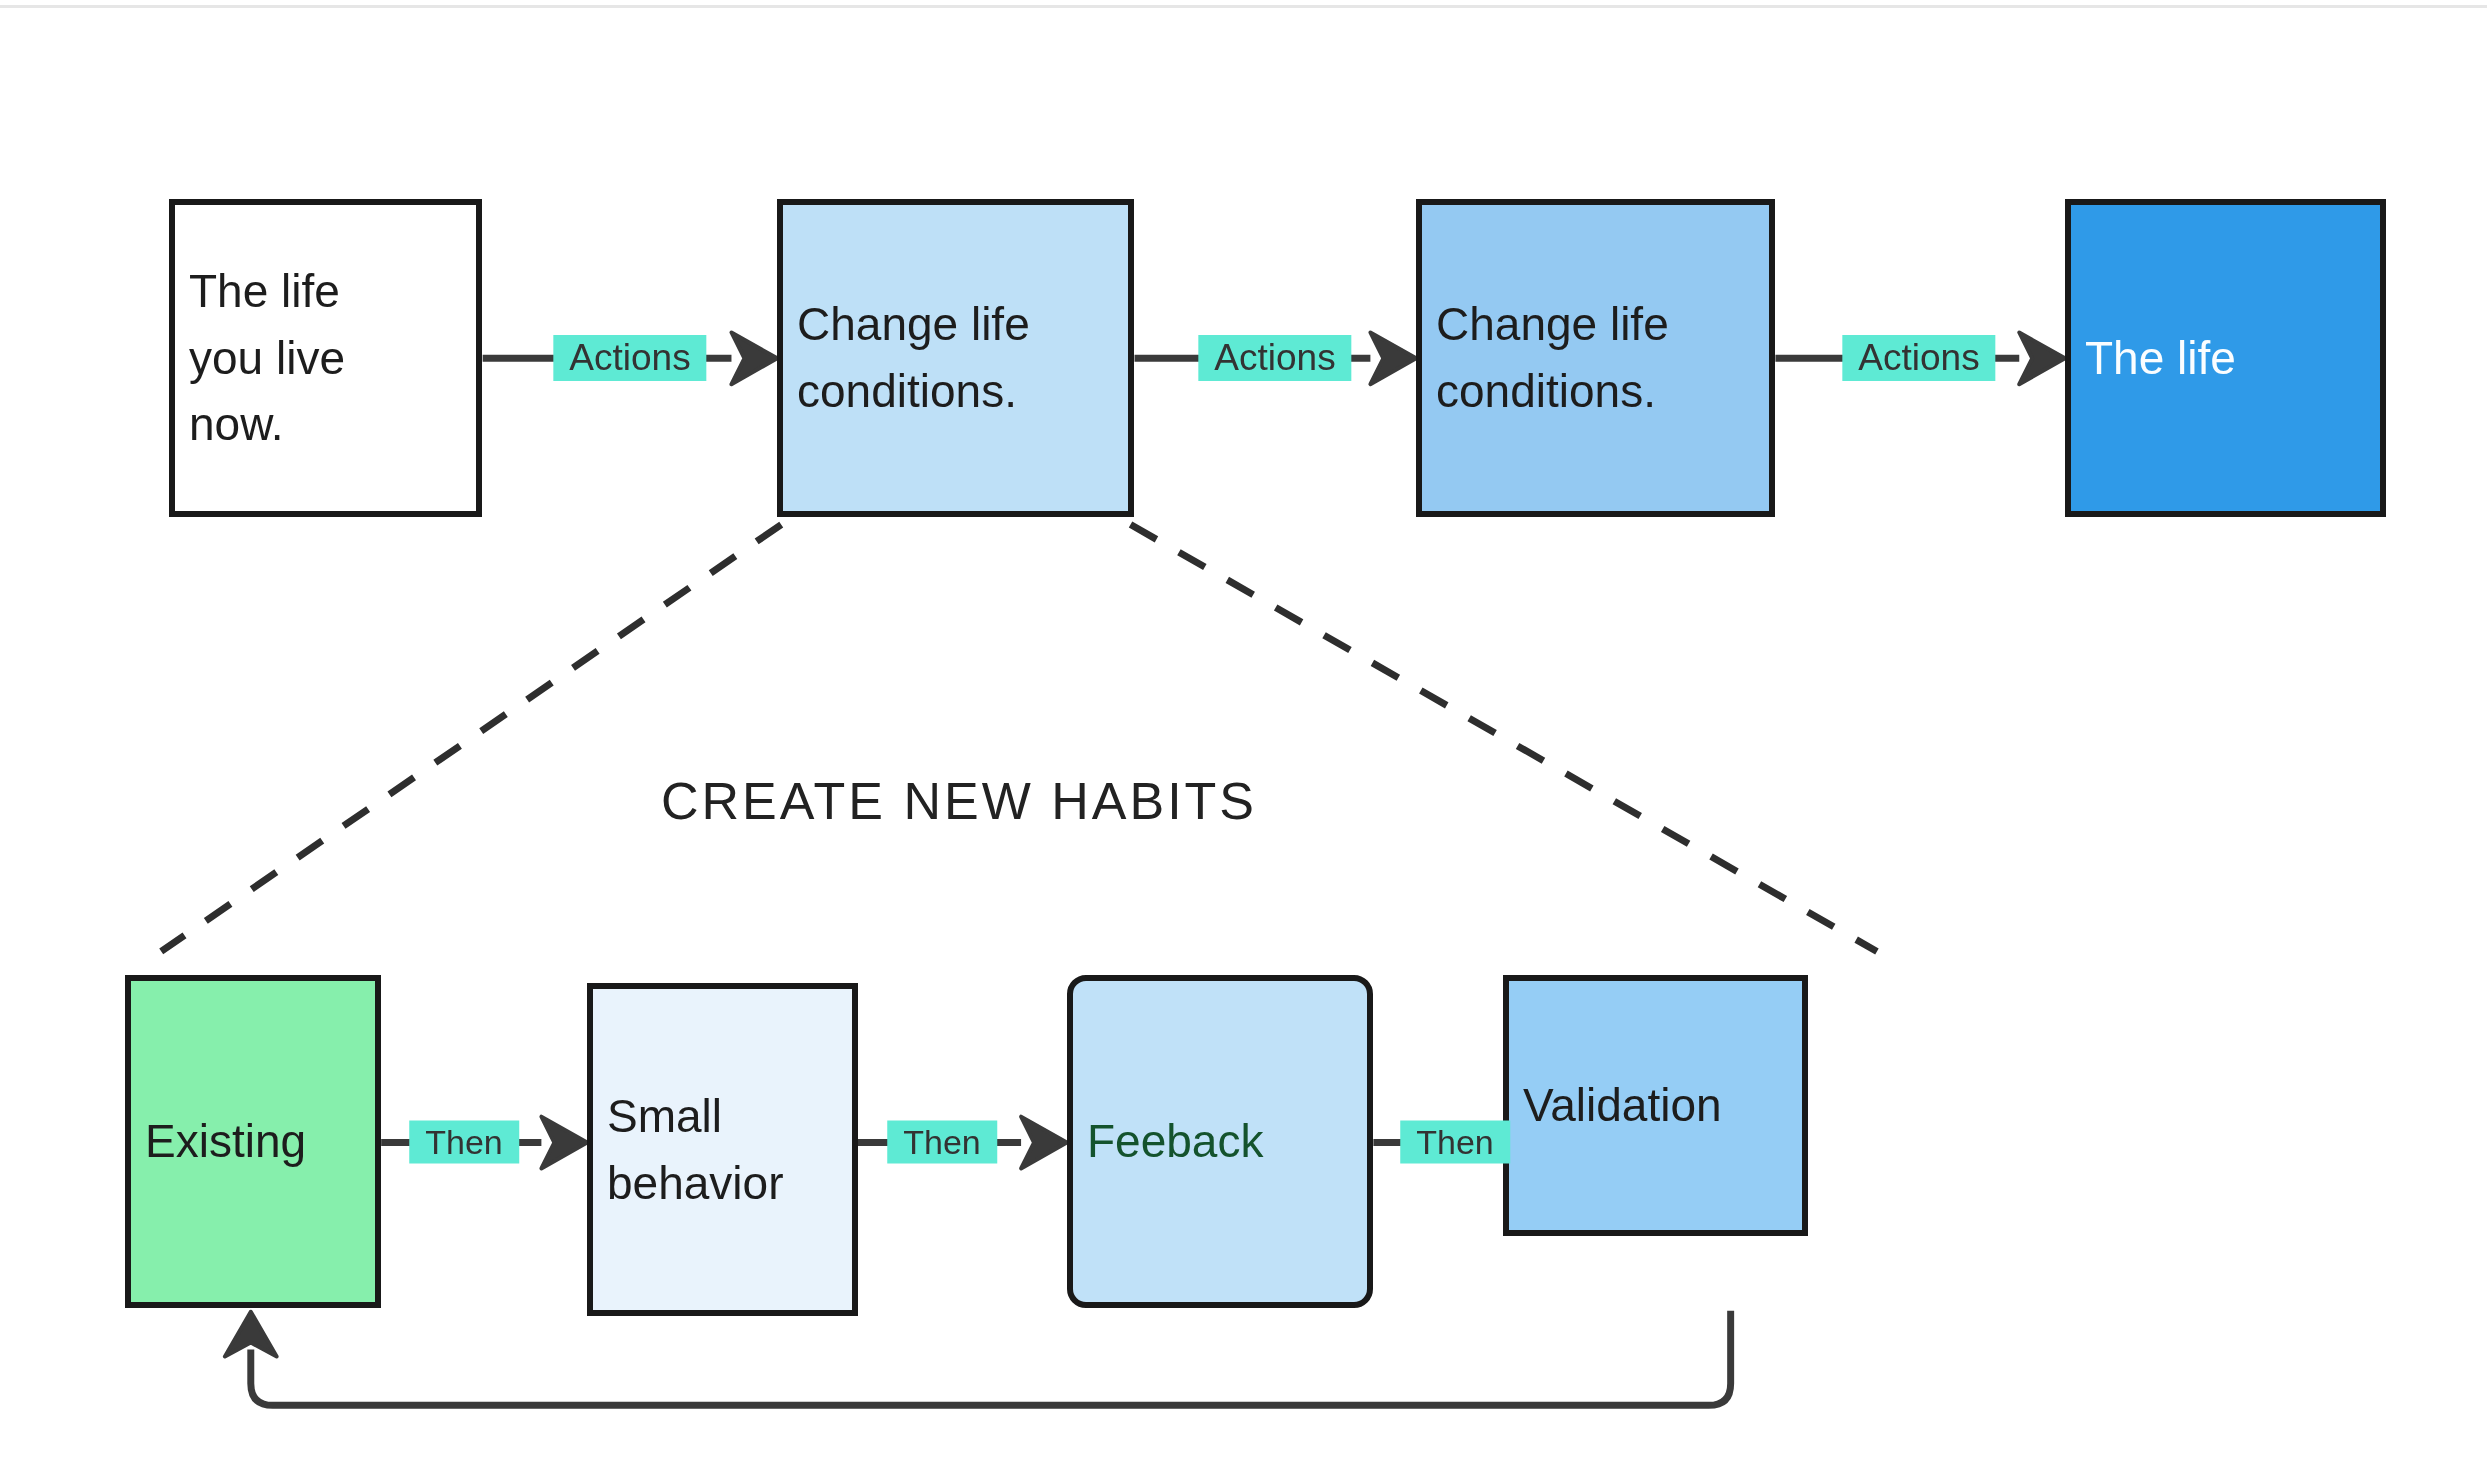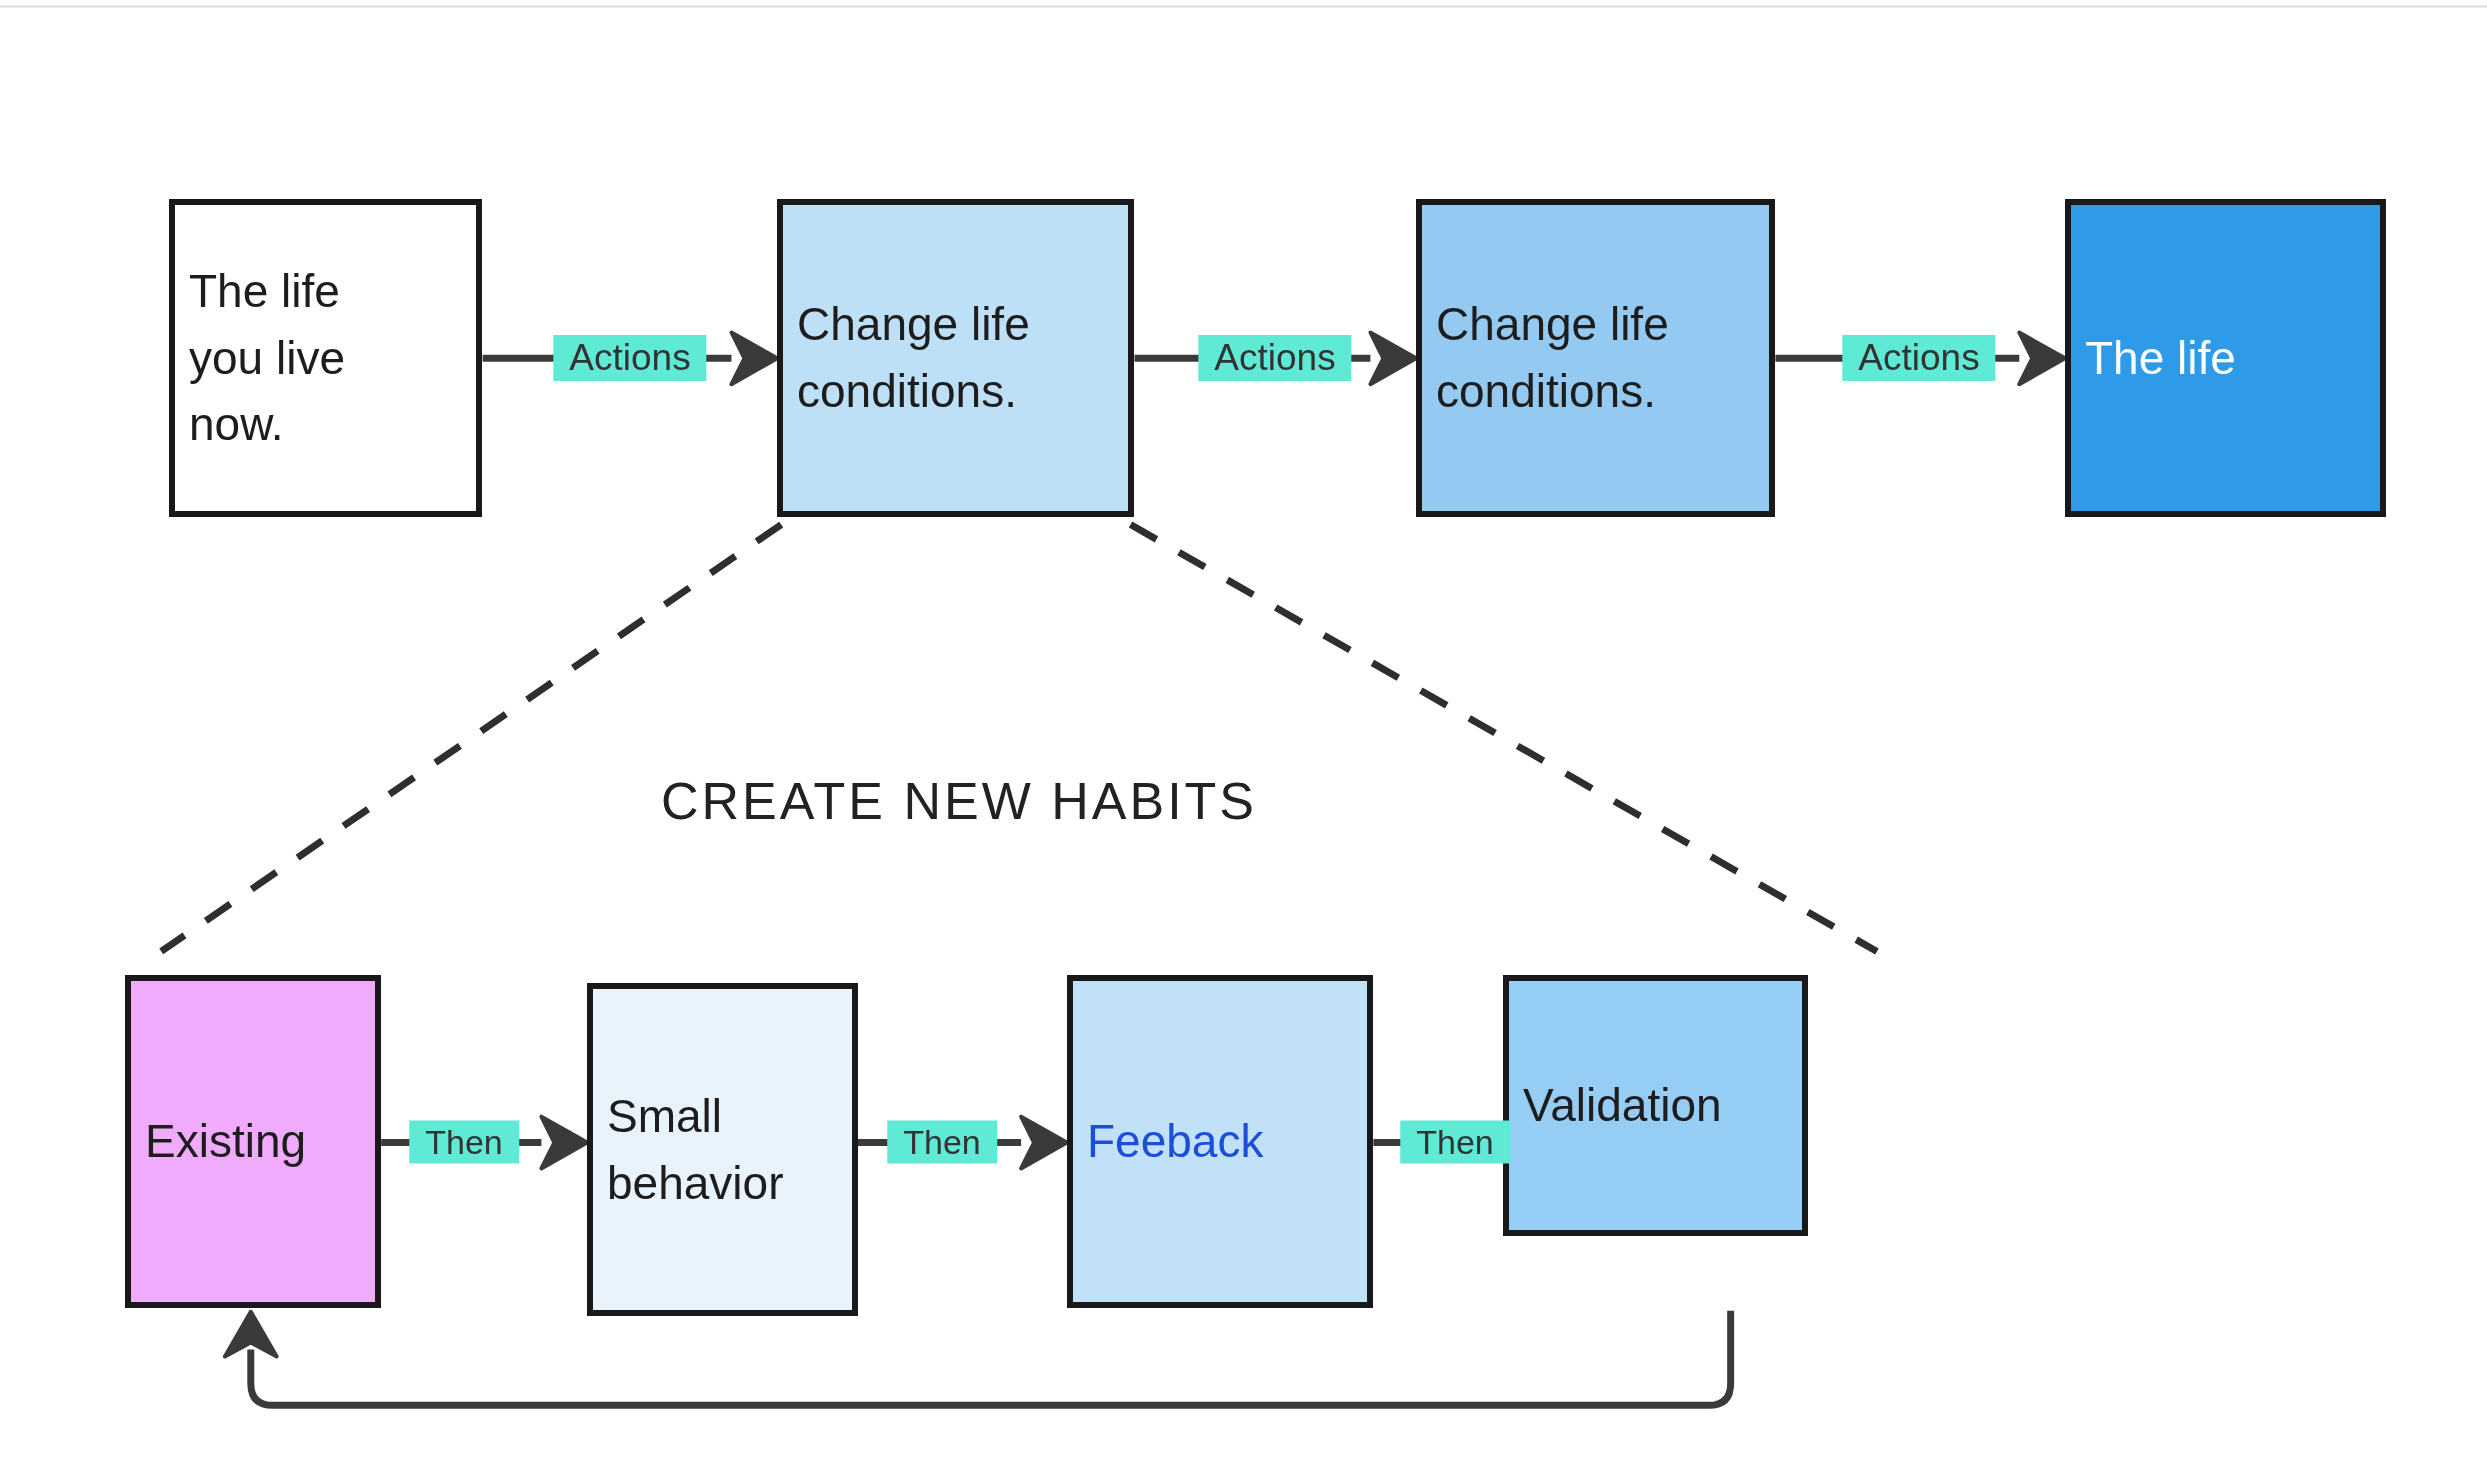--- a/index.html
+++ b/index.html
@@ -112,30 +112,30 @@
   <div class="node b-life-want" style="background-color: rgb(47, 154, 232); color: rgb(250, 253, 255);">
     <span>The life</span>
   </div>
 
   <div class="conn-label lbl-actions" style="left:630px;top:358px;">Actions</div>
   <div class="conn-label lbl-actions" style="left:1275px;top:358px;">Actions</div>
   <div class="conn-label lbl-actions" style="left:1919px;top:358px;">Actions</div>
 
   <div class="loop-title">CREATE NEW HABITS</div>
 
-  <div class="node b-existing-habit" style="background-color: #f0abfc; color: rgb(29, 29, 29); justify-content: center;">
+  <div class="node b-existing-habit" style="background-color: #86efac; color: rgb(29, 29, 29); justify-content: center;">
     <span>Existing</span>
   </div>
 
   <div class="node b-small-behavior" style="background-color: rgb(233, 243, 252); color: rgb(29, 29, 29);">
     <span>Small</span>
     <span>behavior</span>
   </div>
 
-  <div class="node b-feeback" style="background-color: rgb(192, 225, 248); color: #1d4ed8;">
+  <div class="node b-feeback" style="background-color: rgb(192, 225, 248); color: #14532d; border-radius: 19px;">
     <span>Feeback</span>
   </div>
 
   <div class="node b-validation" style="background-color: rgb(149, 205, 245); color: rgb(29, 29, 29);">
     <span>Validation</span>
   </div>
 
   <div class="conn-label lbl-then" style="left:464px;top:1142px;">Then</div>
   <div class="conn-label lbl-then" style="left:942px;top:1142px;">Then</div>
   <div class="conn-label lbl-then" style="left:1455px;top:1142px;">Then</div>

